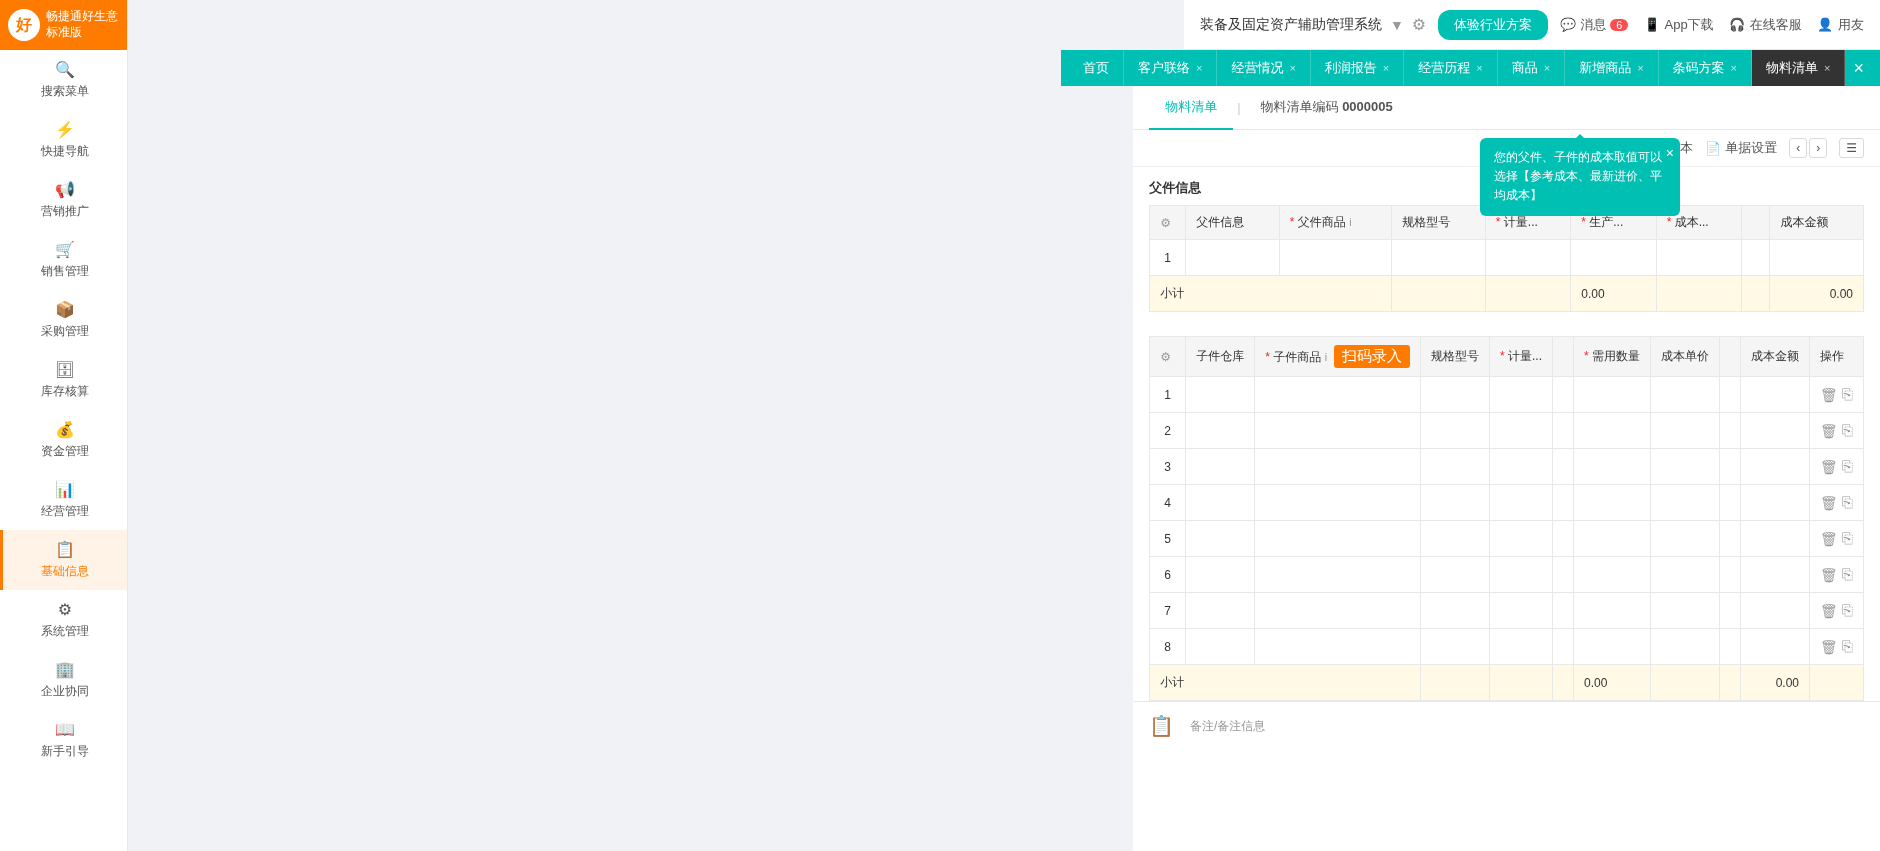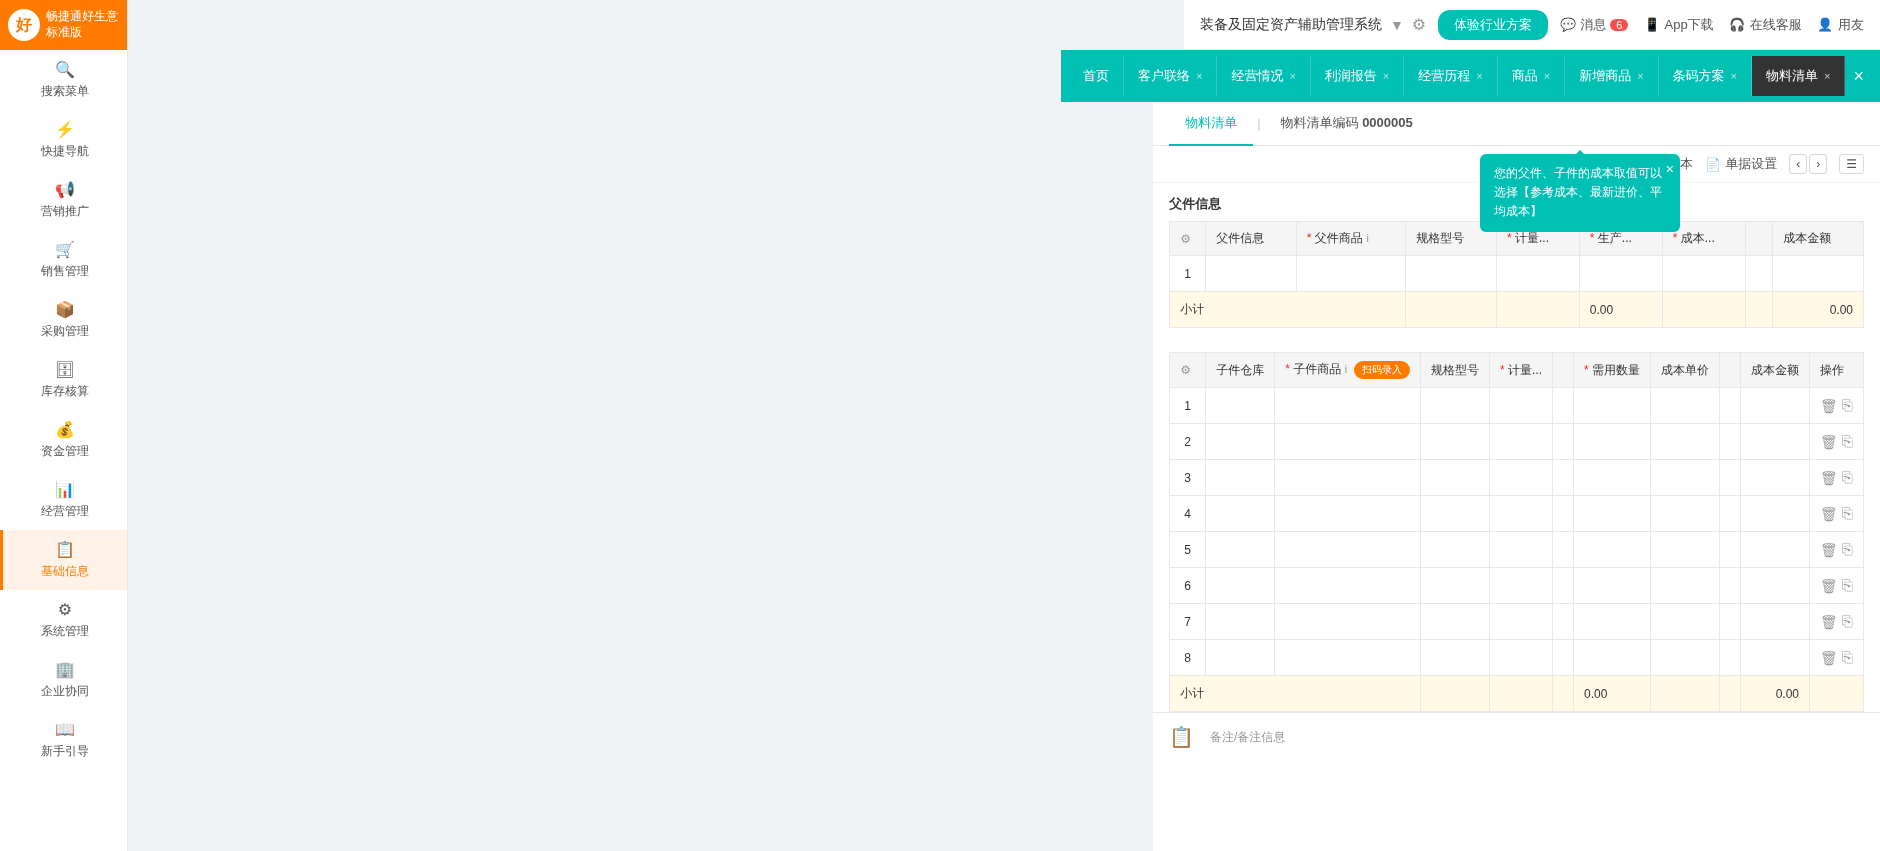--- a/index.html
+++ b/index.html
@@ -82,21 +82,21 @@
     }
     .topbar-action-item { display: flex; align-items: center; gap: 4px; color: #555; cursor: pointer; font-size: 13px; }
     .badge { background: #ff4d4f; color: #fff; border-radius: 10px; padding: 0 5px; font-size: 11px; min-width: 18px; text-align: center; }
 
     
     .nav-tabs {
       background: #00bfb3;
       display: flex;
       align-items: center;
       padding: 0 8px;
-      height: 52px;
+      height: 36px;
       gap: 0;
       overflow: hidden;
     }
     .nav-tab {
       padding: 0 14px;
       height: 40px;
       display: flex;
       align-items: center;
       color: #fff;
       cursor: pointer;
@@ -222,22 +222,22 @@
     .required { color: #f5222d; }
     .col-settings { width: 36px; text-align: center; }
     .settings-icon { color: #999; cursor: pointer; }
 
     
     .scan-btn {
       background: #ff7b00;
       color: #fff;
       border: none;
       padding: 2px 8px;
-      border-radius: 9px;
-      font-size: 10px;
+      border-radius: 3px;
+      font-size: 15px;
       cursor: pointer;
     }
 
     
     .action-icons { display: flex; gap: 4px; align-items: center; justify-content: center; }
     .action-icon { cursor: pointer; color: #999; font-size: 14px; }
 
     .toolbar-right { display: flex; gap: 12px; align-items: center; }
     .arrow-btns { display: flex; gap: 2px; }
     .arrow-btn { border: 1px solid #d9d9d9; background: #fff; cursor: pointer; padding: 2px 6px; border-radius: 3px; font-size: 12px; color: #555; }

